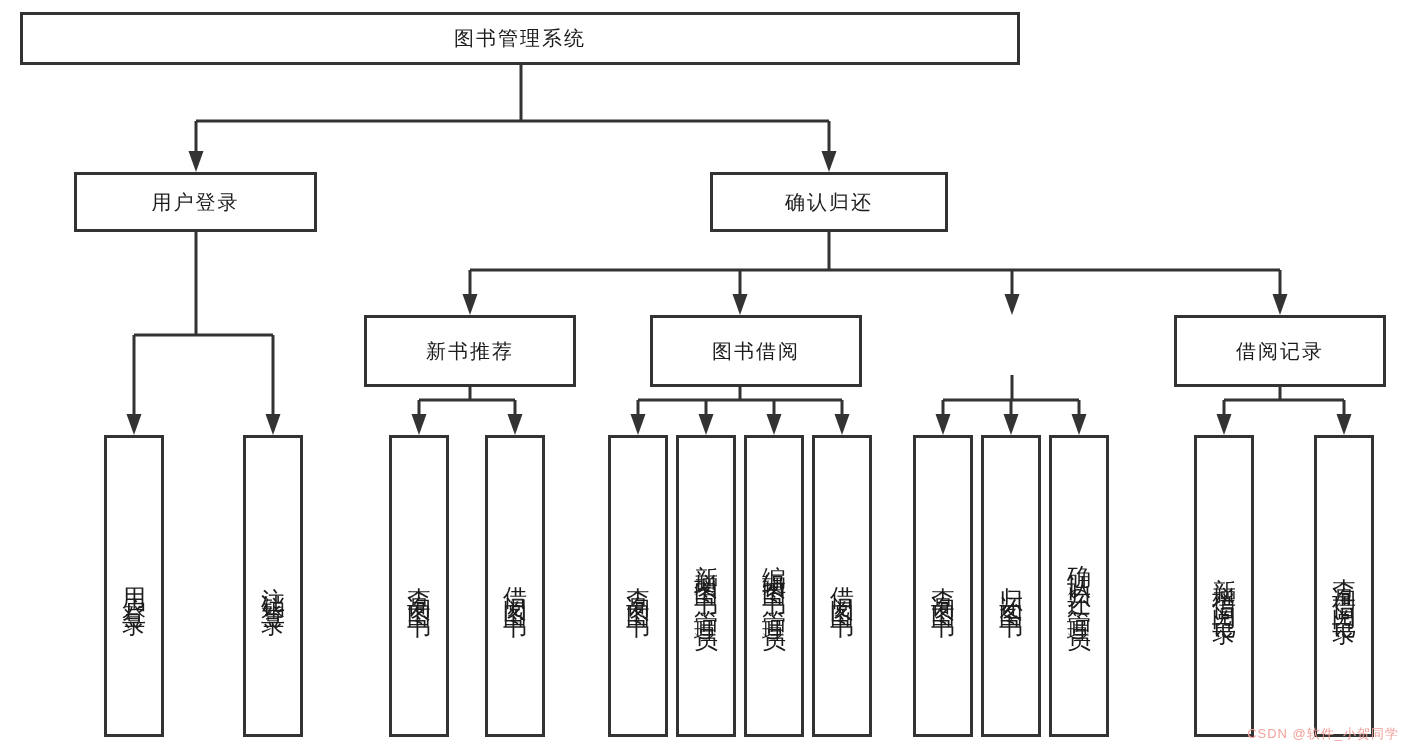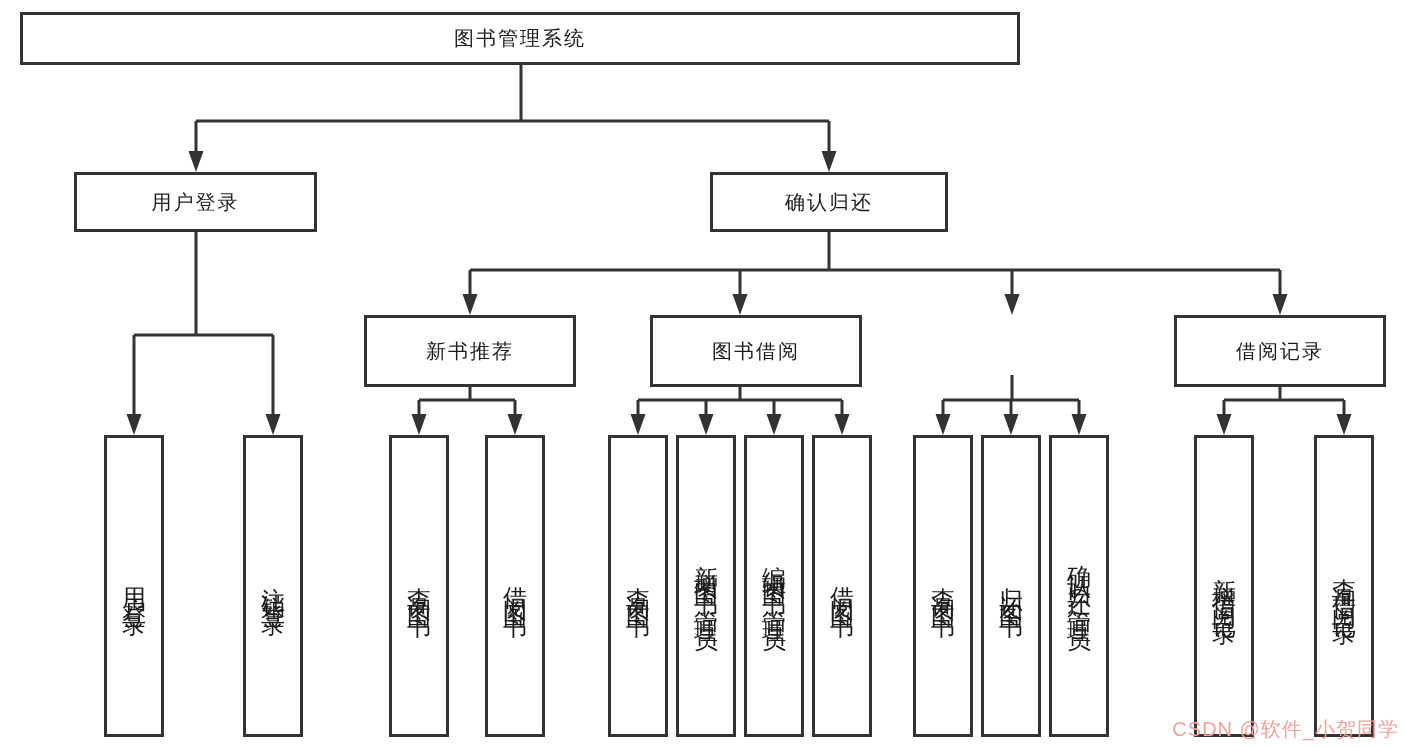--- a/index.html
+++ b/index.html
@@ -50,21 +50,21 @@
   .leaf.u1 { left:104px; }  .leaf.u2 { left:243px; }
   .leaf.n1 { left:389px; }  .leaf.n2 { left:485px; }
   .leaf.b1 { left:608px; }  .leaf.b2 { left:676px; }
   .leaf.b3 { left:744px; }  .leaf.b4 { left:812px; }
   .leaf.c1 { left:913px; }  .leaf.c2 { left:981px; }
   .leaf.c3 { left:1049px; }
   .leaf.r1 { left:1194px; } .leaf.r2 { left:1314px; }
   .watermark {
     position:absolute;
     right:6px; bottom:4px;
-    font-size:20px;
+    font-size:13px;
     letter-spacing:1px;
     color:#f2a29c;
     z-index:5;
   }
 </style>
 </head>
 <body>
 
 <div class="stage">
 

